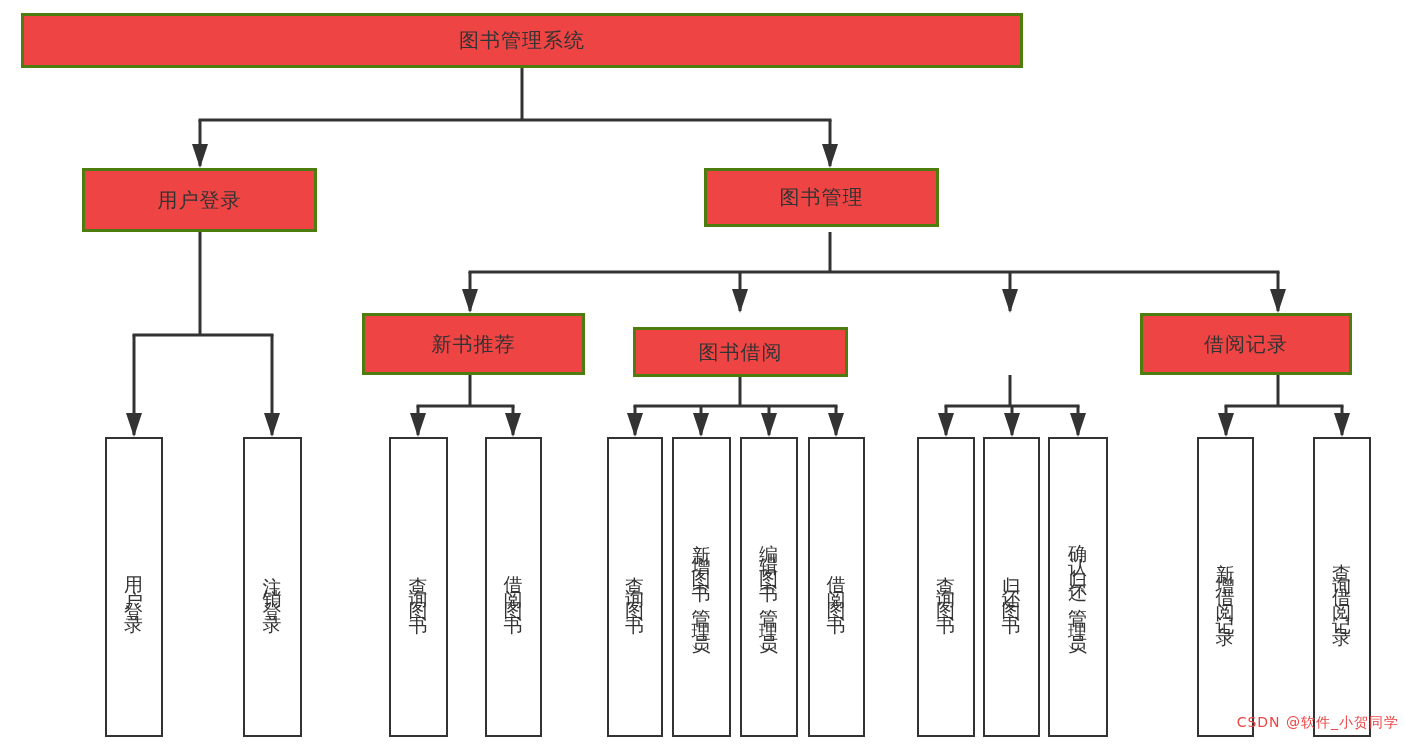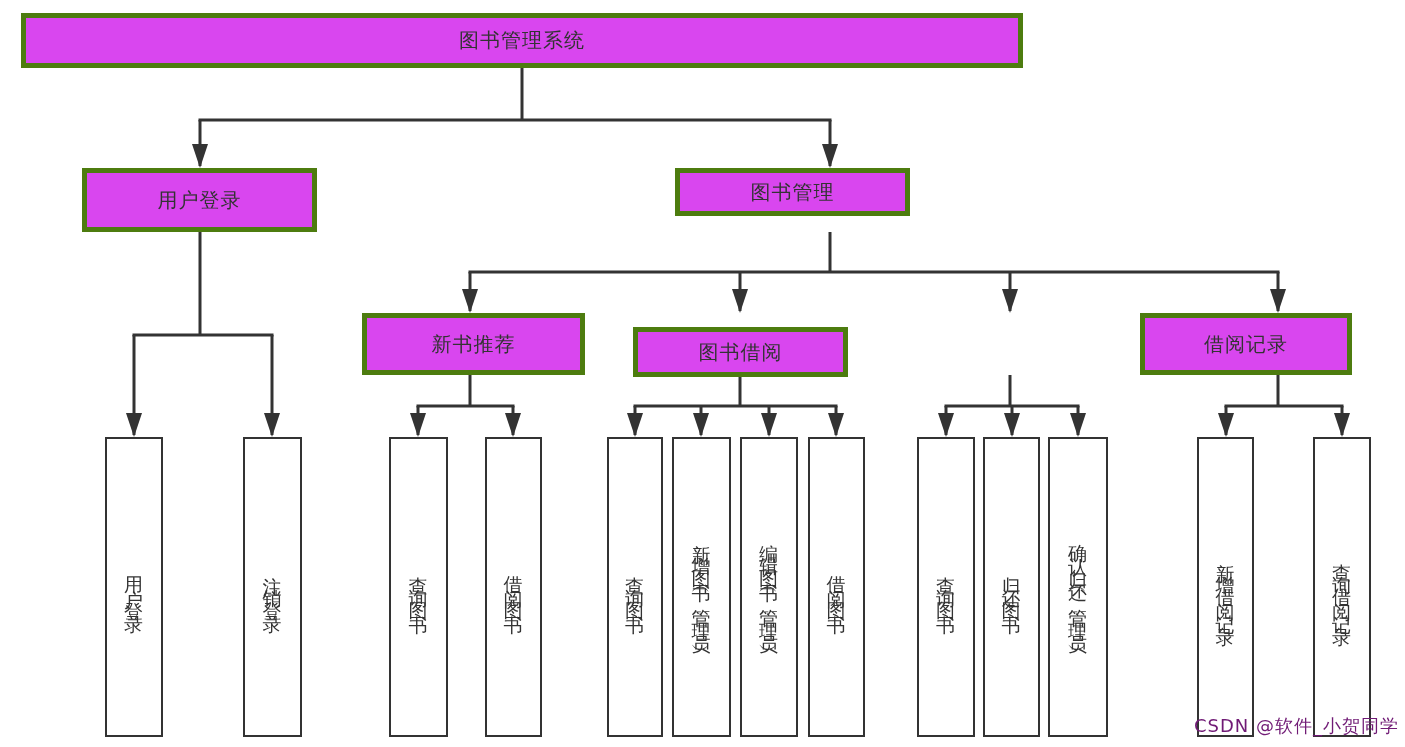--- a/index.html
+++ b/index.html
@@ -16,22 +16,22 @@
     overflow: hidden;
   }
   #wires {
     position: absolute;
     left: 0; top: 0;
     width: 1405px; height: 747px;
   }
   .hnode {
     position: absolute;
     box-sizing: border-box;
-    background: #d946ef;
-    border: 5px solid #4d7c0f;
+    background: #ef4444;
+    border: 3px solid #4d7c0f;
     display: flex;
     align-items: center;
     justify-content: center;
     font-size: 20px;
     color: #333333;
     letter-spacing: 1px;
     white-space: nowrap;
   }
   .vnode {
     position: absolute;
@@ -50,22 +50,22 @@
     font-size: 19px;
     line-height: 1;
     letter-spacing: 13px;
     color: #333333;
     white-space: nowrap;
   }
   #watermark {
     position: absolute;
     top: 714px;
     right: 6px;
-    font-size: 18px;
-    color: #701a75;
+    font-size: 14px;
+    color: #ef4444;
     letter-spacing: 1px;
     white-space: nowrap;
   }
   line { stroke: #333333; stroke-width: 3; }
 </style>
 </head>
 <body>
 
 <div id="canvas">
 
@@ -127,21 +127,21 @@
       <line x1="1278" y1="375" x2="1278" y2="407"></line>
       <line x1="1224.5" y1="406" x2="1343.5" y2="406"></line>
       <line x1="1226" y1="406" x2="1226" y2="435" marker-end="url(#arw)"></line>
       <line x1="1342" y1="406" x2="1342" y2="435" marker-end="url(#arw)"></line>
     </g>
   </svg>
 
   <div class="hnode" style="left:21px; top:13px; width:1002px; height:55px;">图书管理系统</div>
 
   <div class="hnode" style="left:82px; top:168px; width:235px; height:64px;">用户登录</div>
-  <div class="hnode" style="left:675px; top:168px; width:235px; height:48px;">图书管理</div>
+  <div class="hnode" style="left:704px; top:168px; width:235px; height:59px;">图书管理</div>
 
   <div class="hnode" style="left:362px; top:313px; width:223px; height:62px;">新书推荐</div>
   <div class="hnode" style="left:633px; top:327px; width:215px; height:50px;">图书借阅</div>
   <div class="hnode" style="left:1140px; top:313px; width:212px; height:62px;">借阅记录</div>
 
   <div class="vnode" style="left:105px; width:58px;">
     <span>用户登录</span>
   </div>
   <div class="vnode" style="left:243px; width:59px;">
     <span>注销登录</span>

